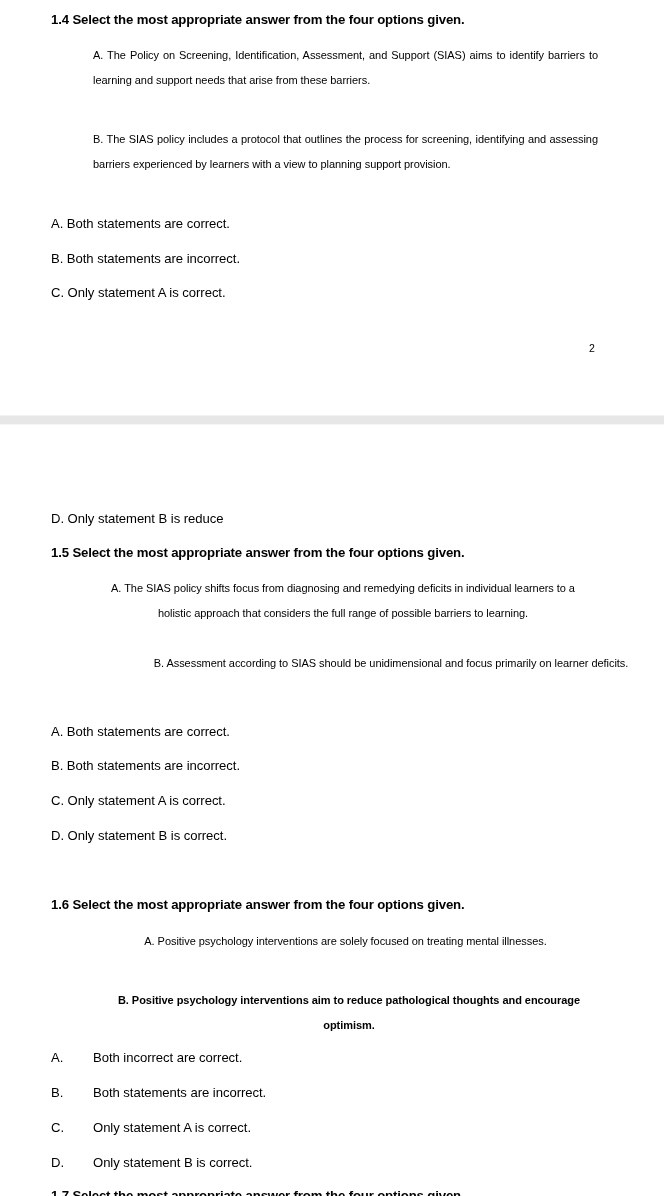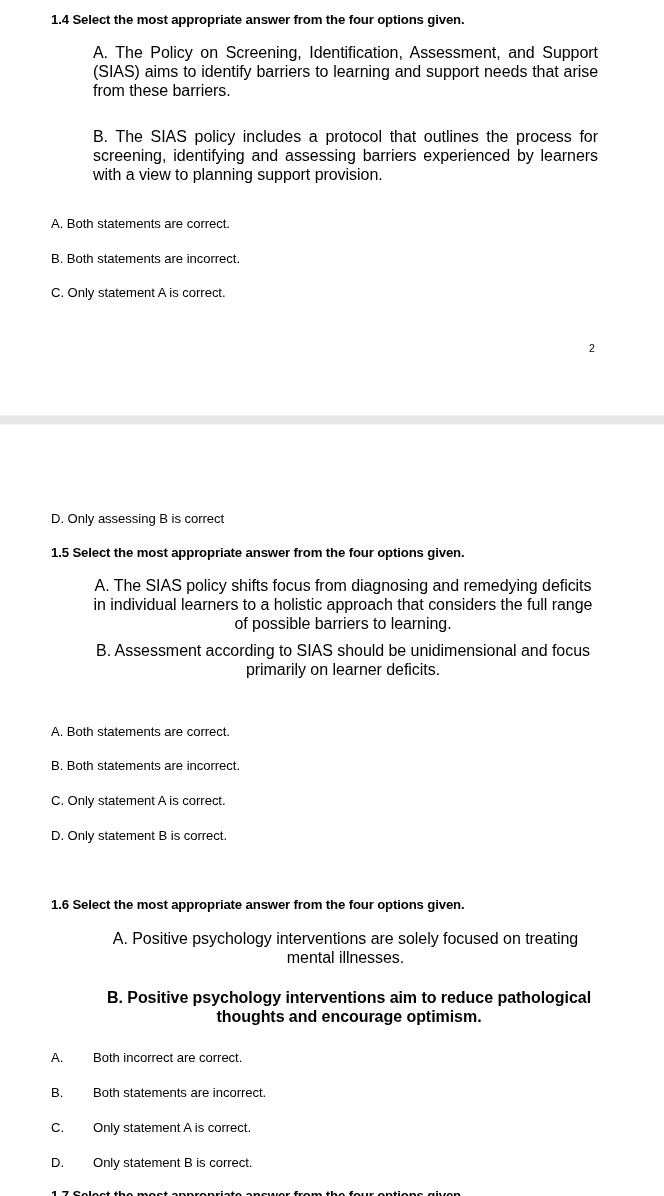--- a/index.html
+++ b/index.html
@@ -58,23 +58,23 @@
     font-weight: bold;
     letter-spacing: -0.15px;
     line-height: 17px;
     white-space: nowrap;
   }
 
   .stmt {
     position: absolute;
     left: 93px;
     width: 505px;
-    font-size: 16px;
+    font-size: 11px;
     font-weight: normal;
-    line-height: 19px;
+    line-height: 25px;
     letter-spacing: -0.05px;
   }
 
   .stmt.justify {
     text-align: justify;
     text-justify: inter-word;
   }
 
   .stmt.ragged {
     text-align: center;
@@ -140,27 +140,27 @@
 
     <div class="opt" style="top:284px;">C. Only statement A is correct.</div>
 
     <div class="page-number" style="top:342px; left:589px;">2</div>
   </div>
 
   <div class="page-gap"></div>
 
   <div class="page page-two">
 
-    <div class="opt" style="top:85px;">D. Only assessing B is correct</div>
+    <div class="opt" style="top:85px;">D. Only statement B is reduce</div>
 
     <div class="q-heading" style="top:119px;">1.5 Select the most appropriate answer from the four options given.</div>
 
     <div class="stmt ragged" style="top:151px;">A. The SIAS policy shifts focus from diagnosing and remedying deficits in individual learners to a holistic approach that considers the full range of possible barriers to learning.</div>
 
-    <div class="stmt ragged" style="top:216px;">B. Assessment according to SIAS should be unidimensional and focus primarily on learner deficits.</div>
+    <div class="stmt ragged" style="top:226px;margin-left:48px;">B. Assessment according to SIAS should be unidimensional and focus primarily on learner deficits.</div>
 
     <div class="opt" style="top:298px;">A. Both statements are correct.</div>
 
     <div class="opt" style="top:332px;">B. Both statements are incorrect.</div>
 
     <div class="opt" style="top:367px;">C. Only statement A is correct.</div>
 
     <div class="opt" style="top:402px;">D. Only statement B is correct.</div>
 
     <div class="q-heading" style="top:471px;">1.6 Select the most appropriate answer from the four options given.</div>

